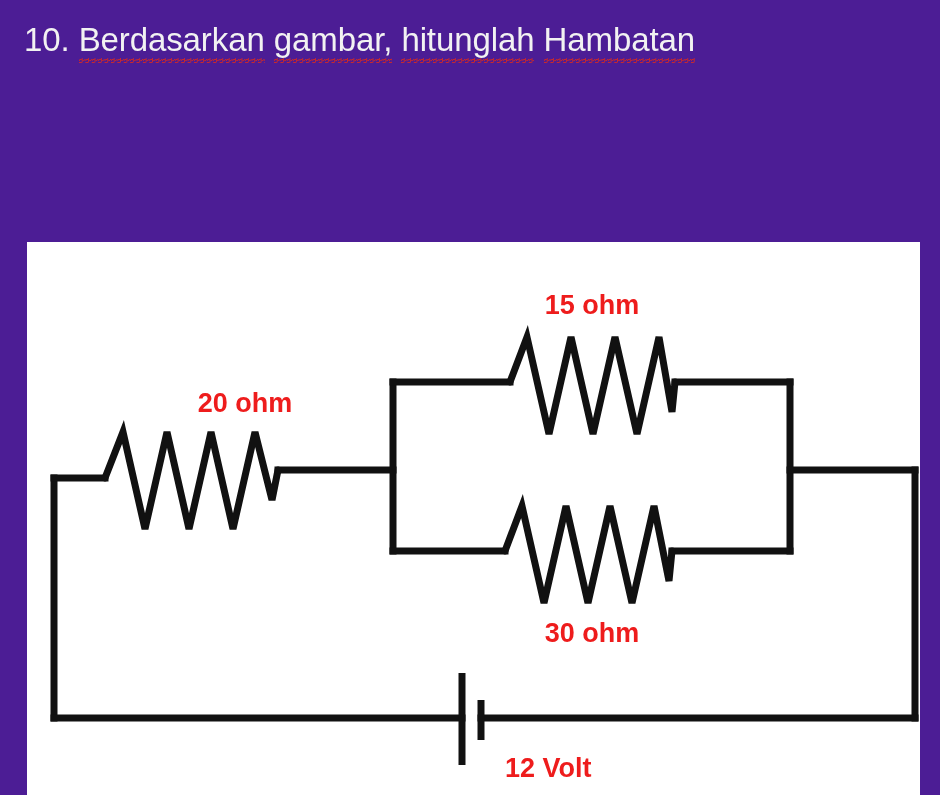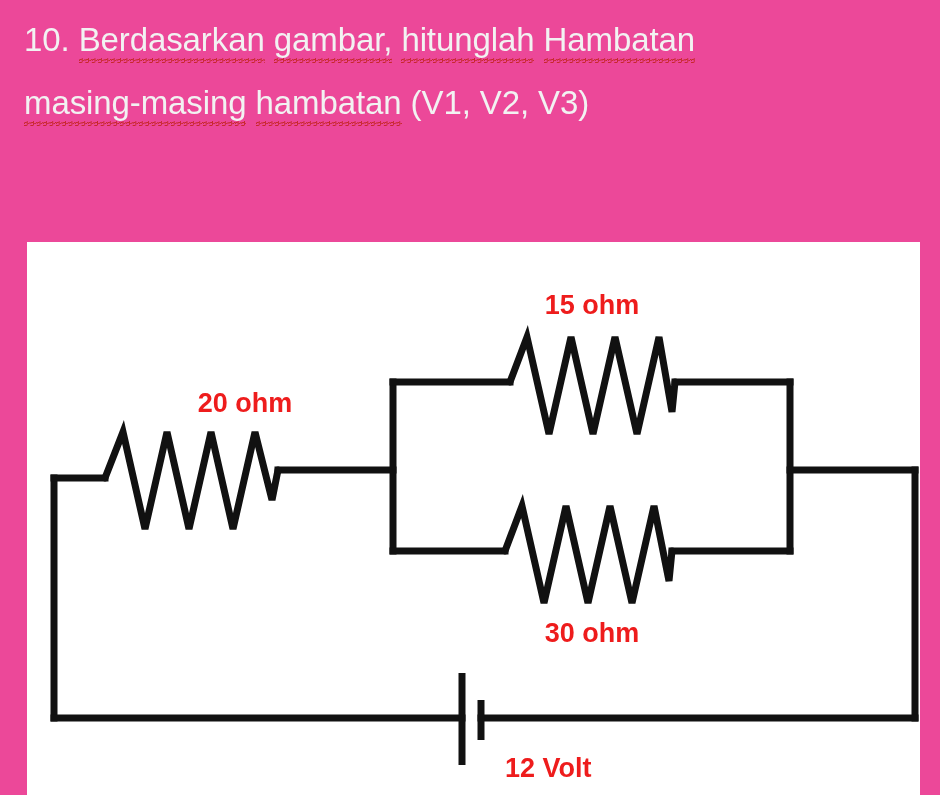--- a/index.html
+++ b/index.html
@@ -10,21 +10,21 @@
   body {
     width: 940px;
     height: 795px;
     overflow: hidden;
     font-family: "Liberation Sans", sans-serif;
   }
   #root {
     position: relative;
     width: 940px;
     height: 795px;
-    background: #ec4899;
+    background: #4c1d95;
   }
 
   
   .question-block {
     position: absolute;
     left: 24px;
     top: 8px;
     width: 912px;
   }
   .q-line {
@@ -67,23 +67,20 @@
   }
 </style>
 </head>
 <body>
 
 <div id="root">
 
   <div class="question-block">
     <div class="q-line">
       <span>10. </span><span class="sq">Berdasarkan</span><span> </span><span class="sq">gambar,</span><span> </span><span class="sq">hitunglah</span><span> </span><span class="sq">Hambatan</span>
-    </div>
-    <div class="q-line">
-      <span class="sq">masing-masing</span><span> </span><span class="sq">hambatan</span><span> (V1, V2, V3)</span>
     </div>
   </div>
 
   <div class="diagram-panel">
     <svg width="893" height="553" viewBox="0 0 893 553" xmlns="http://www.w3.org/2000/svg">
 
       <g fill="none" stroke="#111111" stroke-width="7" stroke-linecap="square" stroke-linejoin="miter">
 
         <path d="M 27 236 L 27 476"></path>
 

